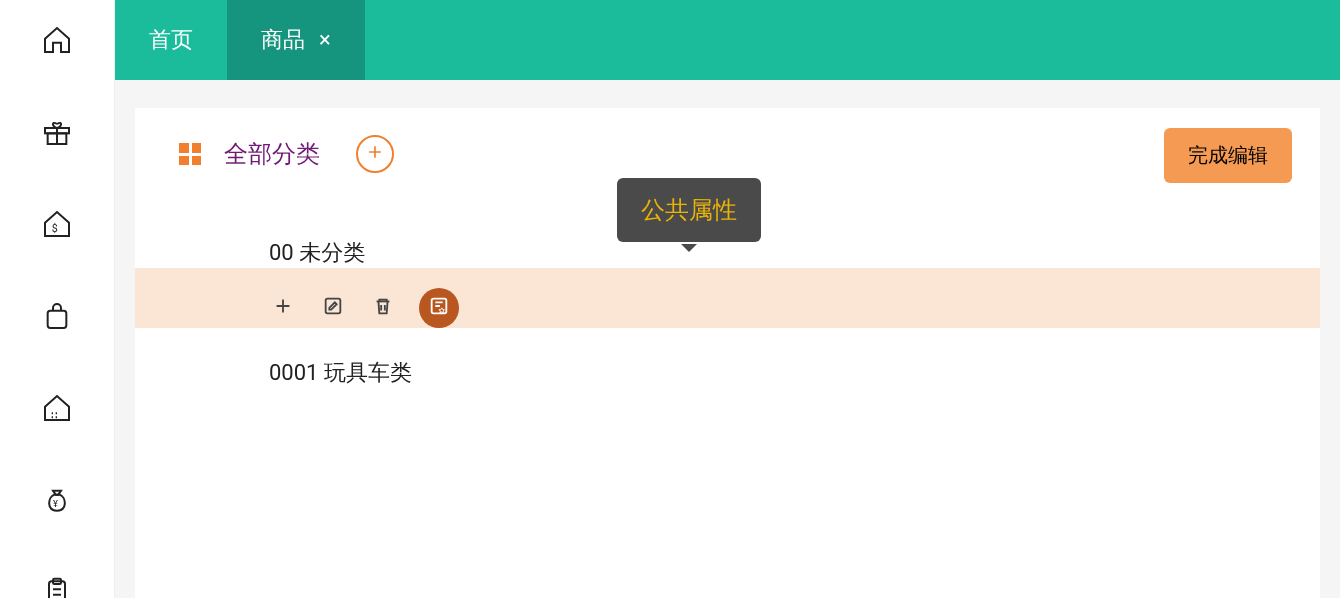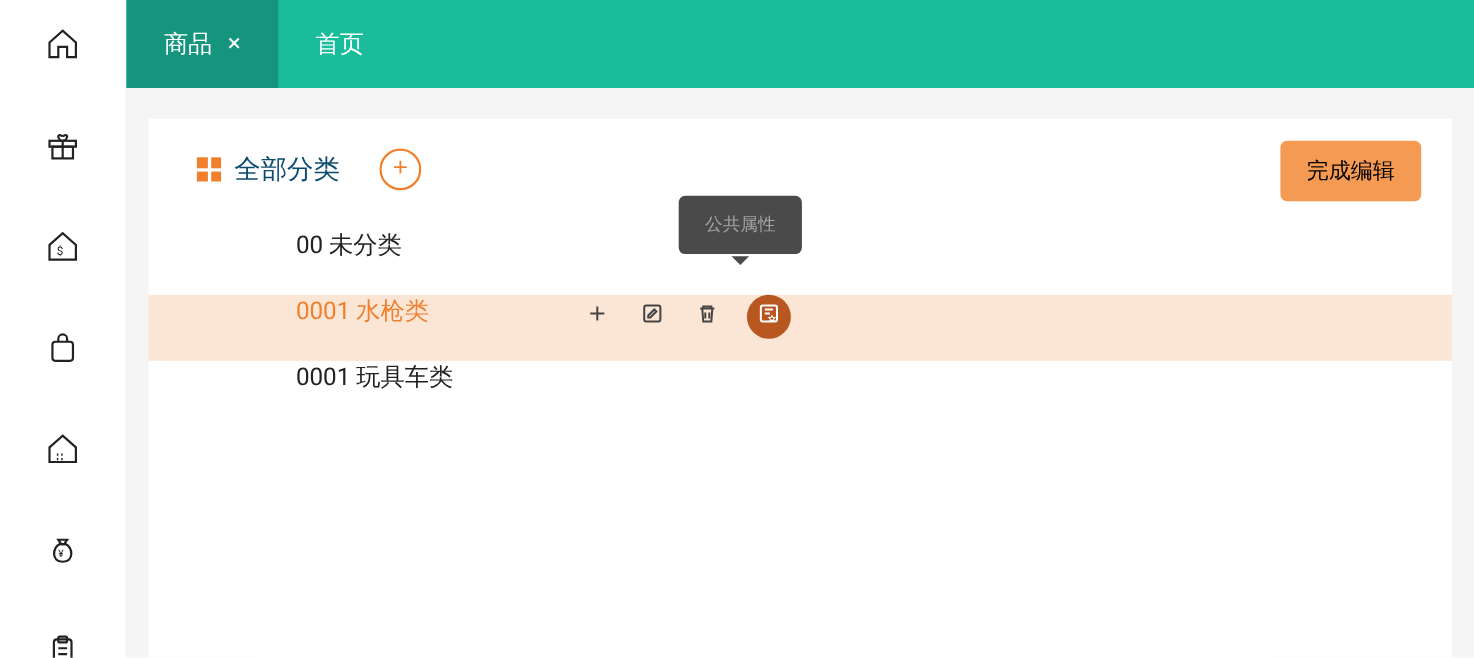--- a/index.html
+++ b/index.html
@@ -87,23 +87,24 @@
       display: grid;
       grid-template-columns: 1fr 1fr;
       grid-template-rows: 1fr 1fr;
       gap: 3px;
       width: 22px;
       height: 22px;
       margin-right: 12px;
     }
     .grid-icon span { background: #f0802e; }
     .panel-title {
-      color: #0c4a6e;
+      color: #701a75;
       font-size: 24px;
       font-weight: 500;
+      margin-left: 11px;
     }
     .add-circle {
       width: 38px;
       height: 38px;
       border: 2px solid #f0802e;
       border-radius: 50%;
       display: flex;
       align-items: center;
       justify-content: center;
       margin-left: 36px;
@@ -120,21 +121,21 @@
       border-radius: 6px;
       padding: 14px 24px;
       font-size: 20px;
       cursor: pointer;
     }
     .cat-list {
       margin-top: 32px;
     }
     .cat-row {
       display: flex;
-      align-items: flex-start;
+      align-items: flex-end;
       height: 60px;
       padding-left: 134px;
       font-size: 22px;
       color: #222;
       position: relative;
     }
     .cat-row.selected {
       background: #fbe6d6;
       color: #f0802e;
     }
@@ -160,22 +161,22 @@
       border-radius: 50%;
       width: 40px;
       height: 40px;
     }
     .row-action.highlight svg { stroke: #fff; }
     .tooltip {
       position: absolute;
       left: 482px;
       top: 70px;
       background: #4a4a4a;
-      color: #a3a3a3;
-      font-size: 16px;
+      color: #eab308;
+      font-size: 24px;
       padding: 16px 24px;
       border-radius: 6px;
       white-space: nowrap;
       font-family: Liberation Serif, serif;
     }
     .tooltip::after {
       content: "";
       position: absolute;
       left: 50%;
       bottom: -10px;
@@ -244,26 +245,26 @@
       <svg viewBox="0 0 24 24">
           <rect x="6" y="4" width="12" height="17" rx="2"></rect>
           <rect x="9" y="2" width="6" height="4" rx="1"></rect>
           <path d="M9 10 h6 M9 14 h6 M9 18 h6"></path>
         </svg>
     </span>
   </div>
 </nav>
 
 <div class="topbar">
+  <div class="tab">
+    <span>首页</span>
+  </div>
   <div class="tab active">
     <span>商品</span>
     <span class="tab-close">×</span>
-  </div>
-  <div class="tab">
-    <span>首页</span>
   </div>
 </div>
 
 <div class="content-wrap">
   <div class="panel">
     <div class="panel-header">
       <span class="grid-icon">
         <span></span>
           <span></span>
           <span></span>
@@ -281,21 +282,20 @@
 
     <button class="finish-btn">完成编辑</button>
 
     <div class="tooltip">公共属性</div>
 
     <div class="cat-list">
       <div class="cat-row">
         <span class="cat-label">00 未分类</span>
       </div>
       <div class="cat-row selected">
-        <span class="cat-label">0001 水枪类</span>
         <div class="row-actions">
           <div class="row-action">
             <span>
               <svg viewBox="0 0 24 24">
                   <path d="M12 5 V19 M5 12 H19"></path>
                 </svg>
             </span>
           </div>
           <div class="row-action">
             <span>

